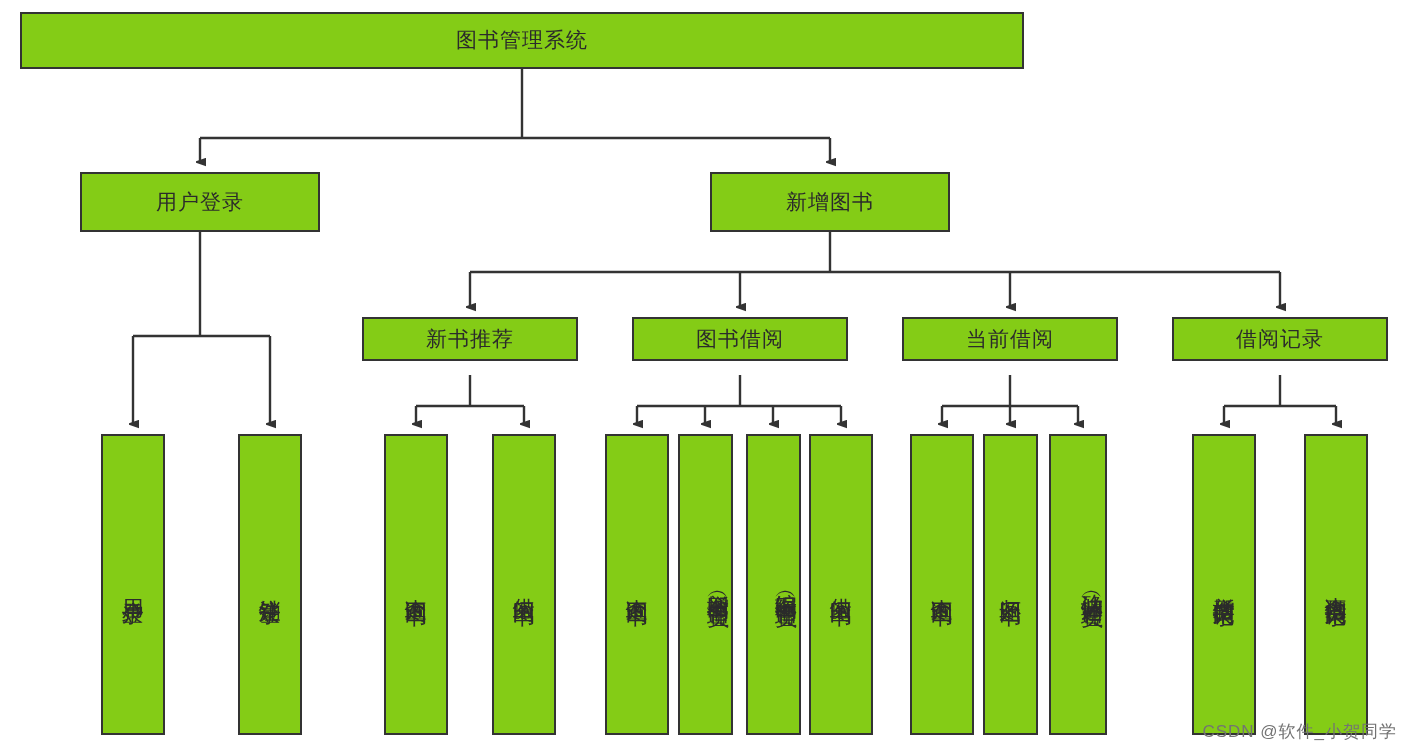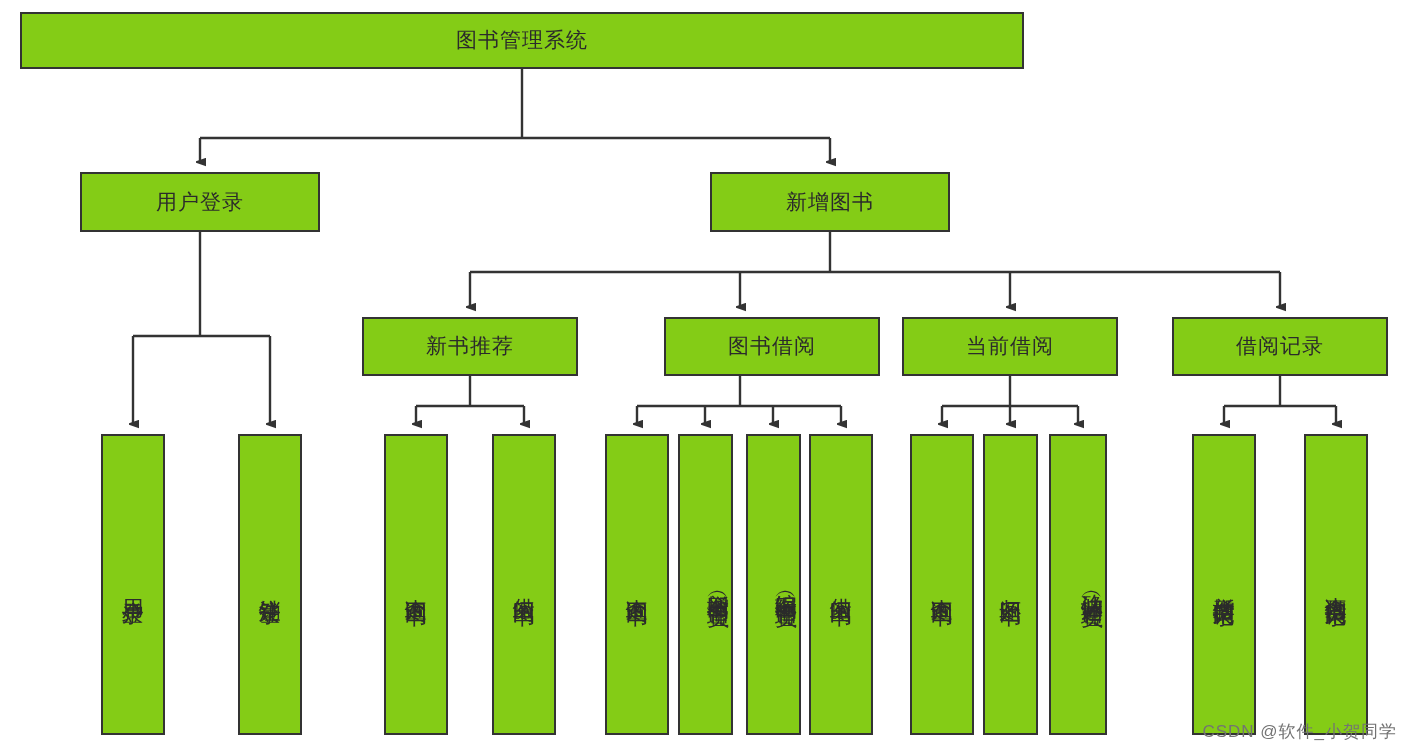--- a/index.html
+++ b/index.html
@@ -45,21 +45,21 @@
     align-items:center;
   }
   .root{
     left:20px;top:12px;width:1004px;height:57px;
     font-size:23px;
   }
   .lvl1{
     top:172px;height:60px;width:240px;
   }
   .lvl2{
-    top:317px;height:59px;width:216px;
+    top:317px;height:44px;width:216px;
   }
   .leaf{
     top:434px;height:301px;
   }
   .wm{
     position:absolute;
     right:8px;bottom:4px;
     font-size:17px;
     color:#737373;
     letter-spacing:1px;
@@ -125,21 +125,21 @@
       <path d="M1336,406 L1336,424" marker-end="url(#arrow)"></path>
     </g>
   </svg>
 
   <div class="node horizontal root">图书管理系统</div>
 
   <div class="node horizontal lvl1" style="left:80px;">用户登录</div>
   <div class="node horizontal lvl1" style="left:710px;">新增图书</div>
 
   <div class="node horizontal lvl2" style="left:362px;">新书推荐</div>
-  <div class="node horizontal lvl2" style="left:632px;margin-left:32px;">图书借阅</div>
+  <div class="node horizontal lvl2" style="left:632px;">图书借阅</div>
   <div class="node horizontal lvl2" style="left:1172px;">借阅记录</div>
   <div class="node horizontal lvl2" style="left:902px;">当前借阅</div>
 
   <div class="node vertical leaf centered" style="left:101px;width:64px;">用户登录</div>
   <div class="node vertical leaf centered" style="left:238px;width:64px;">注销登录</div>
 
   <div class="node vertical leaf centered" style="left:384px;width:64px;">查询图书</div>
   <div class="node vertical leaf centered" style="left:492px;width:64px;">借阅图书</div>
 
   <div class="node vertical leaf centered" style="left:605px;width:64px;">查询图书</div>

